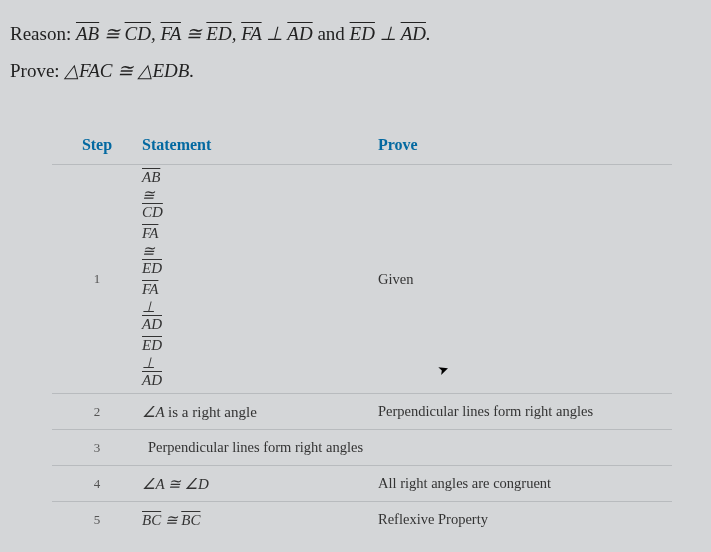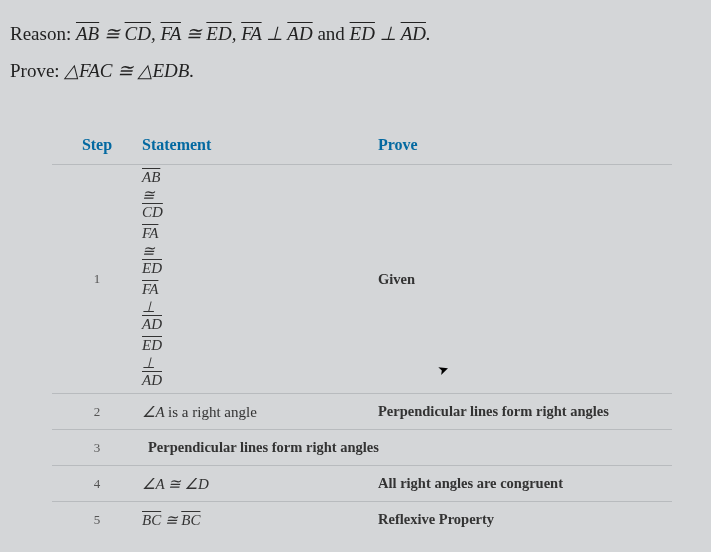--- a/index.html
+++ b/index.html
@@ -49,21 +49,21 @@
       display: flex;
       align-items: center;
       border-top: 1px solid #b8bbbe;
       font-size: 15px;
       color: #333;
       min-height: 36px;
       padding: 4px 0;
     }
     .row .col-step { font-size: 13px; color: #555; }
     .row .col-stmt { font-style: italic; font-family: 'Times New Roman', serif; font-size: 15px; }
-    .row .col-reason { font-size: 14.5px; color: #333; font-style: normal; font-weight: bold; }
+    .row .col-reason { font-size: 14.5px; color: #333; font-style: normal; }
     .row1 { min-height: 90px; }
     .row1 .col-stmt { display: flex; flex-direction: column; gap: 4px; }
     .row1 .col-stmt span { display: block; }
     .cursor {
       position: absolute;
       top: 362px;
       left: 438px;
       font-size: 13px;
       color: #000;
       transform: rotate(-20deg);

